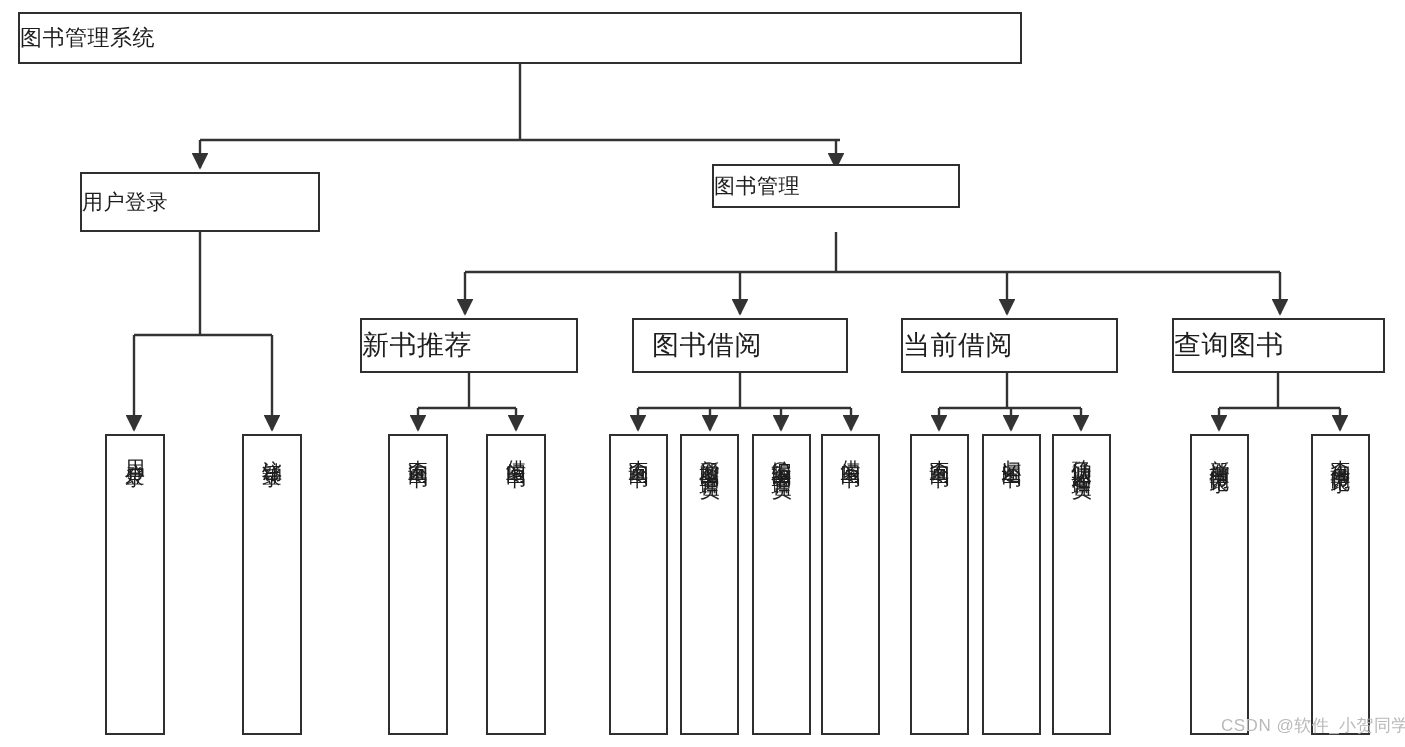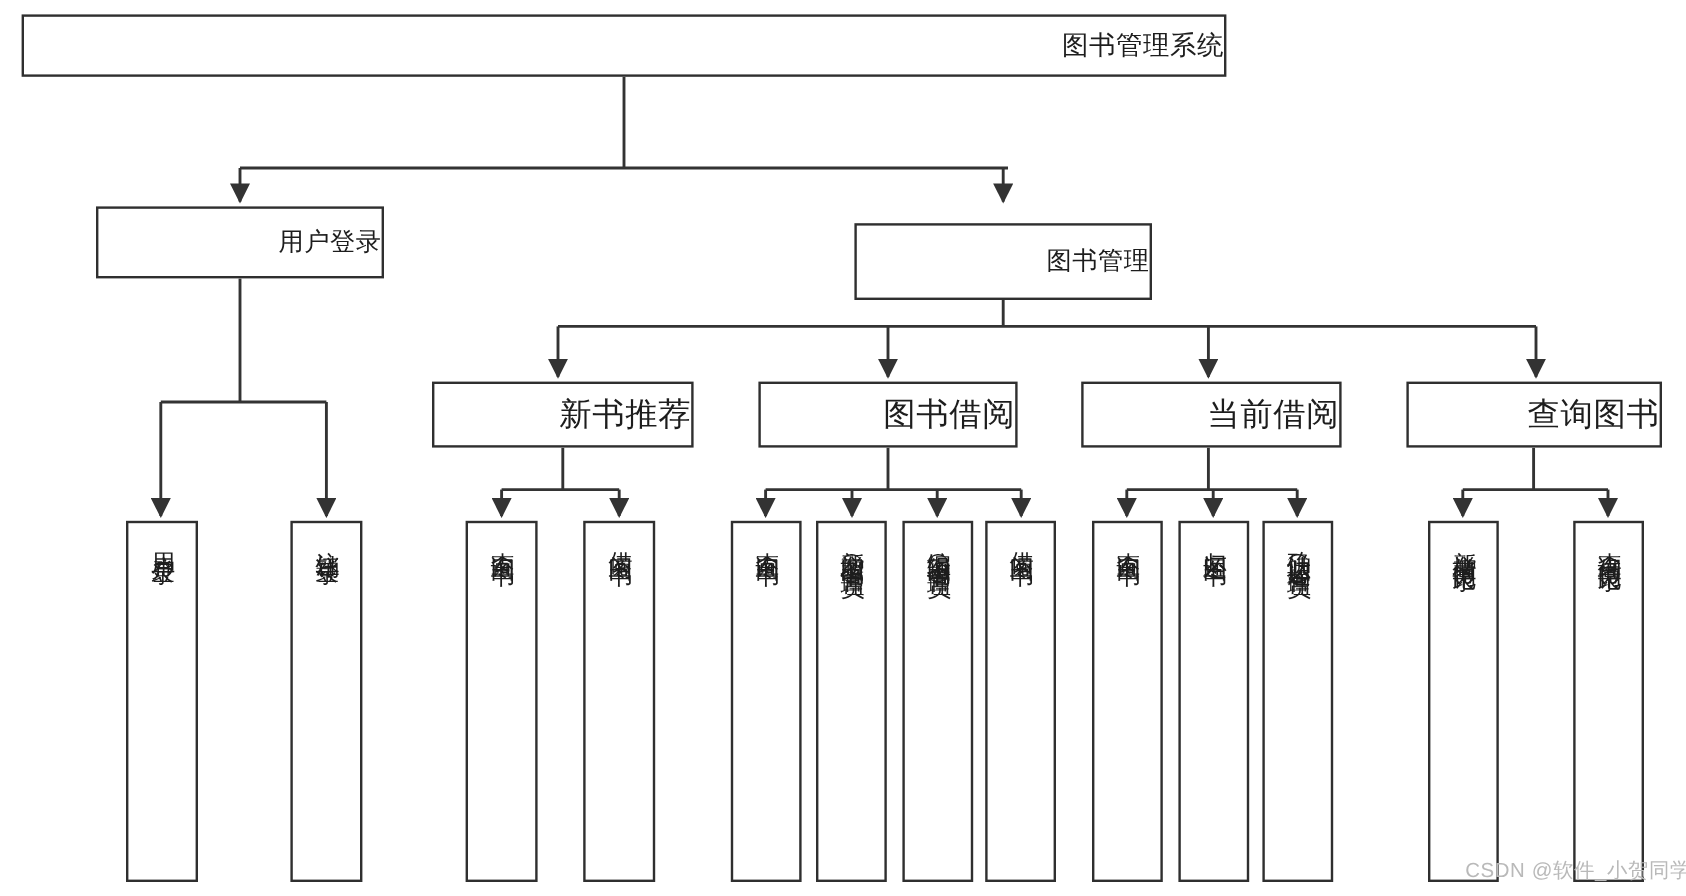--- a/index.html
+++ b/index.html
@@ -29,21 +29,21 @@
     height: 747px;
     pointer-events: none;
   }
   .node {
     position: absolute;
     box-sizing: border-box;
     border: 2px solid #2f2f2f;
     background: #ffffff;
     display: flex;
     align-items: center;
-    justify-content: flex-end;
+    justify-content: flex-start;
     z-index: 2;
   }
   .node-label {
     font-size: 21px;
     line-height: 1.15;
     color: #1d1d1d;
     white-space: nowrap;
     letter-spacing: 0.5px;
   }
   
@@ -132,31 +132,31 @@
     </g>
   </svg>
 
   <div class="node root" style="left:18px; top:12px; width:1004px; height:52px;">
     <span class="node-label">图书管理系统</span>
   </div>
 
   <div class="node level1" style="left:80px; top:172px; width:240px; height:60px;">
     <span class="node-label">用户登录</span>
   </div>
-  <div class="node level1" style="left:712px; top:186px; width:248px; height:64px;">
+  <div class="node level1" style="left:712px; top:164px; width:248px; height:44px;">
     <span class="node-label">图书管理</span>
   </div>
 
   <div class="node level2" style="left:360px; top:318px; width:218px; height:55px;">
     <span class="node-label">新书推荐</span>
   </div>
-  <div class="node level2" style="left:632px; top:318px; width:216px; height:55px;">
+  <div class="node level2" style="left:632px; top:318px; width:216px; height:55px;padding-left:18px;">
     <span class="node-label">图书借阅</span>
   </div>
-  <div class="node level2" style="left:901px; top:318px; width:217px; height:55px;padding-left:25px;">
+  <div class="node level2" style="left:901px; top:318px; width:217px; height:55px;">
     <span class="node-label">当前借阅</span>
   </div>
   <div class="node level2" style="left:1172px; top:318px; width:213px; height:55px;">
     <span class="node-label">查询图书</span>
   </div>
 
   <div class="node leaf" style="left:105px; top:434px; width:60px; height:301px;">
     <span class="node-label">用户登录</span>
   </div>
   <div class="node leaf" style="left:242px; top:434px; width:60px; height:301px;">

